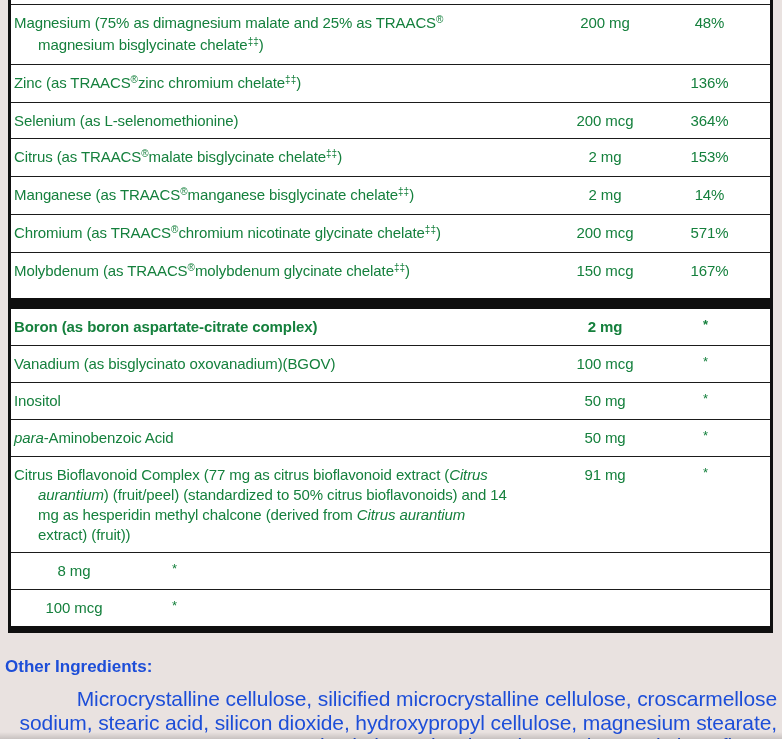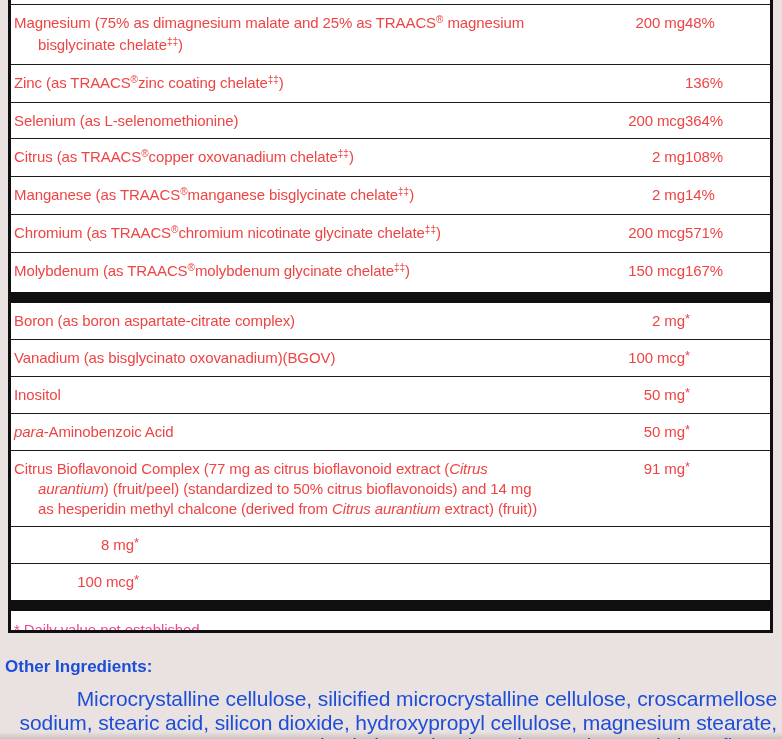--- a/index.html
+++ b/index.html
@@ -22,27 +22,28 @@
     overflow:hidden;
   }
   .row {
     display:flex;
     align-items:flex-start;
     border-top:1px solid #1b1b1b;
     padding:8px 36px 7px 3px;
     font-size:15px;
     line-height:20px;
     letter-spacing:-0.1px;
-    color:#ef4444;
+    color:#15803d;
+    gap:20px;
   }
   .row .name   { flex:1; padding-left:24px; text-indent:-24px; padding-right:14px; }
-  .row .amount { width:120px; text-align:right; white-space:nowrap; }
-  .row .dv     { width:49px;  text-align:left; white-space:nowrap; }
+  .row .amount { width:120px; text-align:center; white-space:nowrap; }
+  .row .dv     { width:49px;  text-align:center; white-space:nowrap; }
   .divider { height:11px; background:#0f0f0f; }
-  .divider + .row { border-top:none; }
+  .divider + .row { border-top:none;font-weight:bold; }
   .footnote {
     padding:9px 36px 8px 3px;
     font-size:15px; line-height:20px;
     letter-spacing:-0.1px;
     color:#ec4899;
   }
   .sup  { font-size:10px; position:relative; top:-5px; letter-spacing:0; }
   .it   { font-style:italic; }
   .star { position:relative; top:-3px; font-size:13px; margin-right:8px; }
 
@@ -62,44 +63,44 @@
 <body>
 
 <div class="panel">
   <div id="rows">
       <div class="row">
         <div class="name"><span>Magnesium (75% as dimagnesium malate and 25% as TRAACS</span><span class="sup">®</span><span> magnesium bisglycinate chelate</span><span class="sup">‡‡</span><span>)</span></div>
         <div class="amount">200 mg</div>
         <div class="dv">48%</div>
       </div>
       <div class="row">
-        <div class="name"><span>Zinc (as TRAACS</span><span class="sup">®</span><span>zinc coating chelate</span><span class="sup">‡‡</span><span>)</span></div>
+        <div class="name"><span>Zinc (as TRAACS</span><span class="sup">®</span><span>zinc chromium chelate</span><span class="sup">‡‡</span><span>)</span></div>
         <div class="dv">136%</div>
       </div>
       <div class="row">
         <div class="name"><span>Selenium (as L-selenomethionine)</span></div>
         <div class="amount">200 mcg</div>
         <div class="dv">364%</div>
       </div>
       <div class="row">
-        <div class="name"><span>Citrus (as TRAACS</span><span class="sup">®</span><span>copper oxovanadium chelate</span><span class="sup">‡‡</span><span>)</span></div>
+        <div class="name"><span>Citrus (as TRAACS</span><span class="sup">®</span><span>malate bisglycinate chelate</span><span class="sup">‡‡</span><span>)</span></div>
         <div class="amount">2 mg</div>
-        <div class="dv">108%</div>
+        <div class="dv">153%</div>
       </div>
       <div class="row">
         <div class="name"><span>Manganese (as TRAACS</span><span class="sup">®</span><span>manganese bisglycinate chelate</span><span class="sup">‡‡</span><span>)</span></div>
         <div class="amount">2 mg</div>
         <div class="dv">14%</div>
       </div>
       <div class="row">
         <div class="name"><span>Chromium (as TRAACS</span><span class="sup">®</span><span>chromium nicotinate glycinate chelate</span><span class="sup">‡‡</span><span>)</span></div>
         <div class="amount">200 mcg</div>
         <div class="dv">571%</div>
       </div>
-      <div class="row" style="padding-bottom: 9px;">
+      <div class="row" style="padding-bottom: 15px;">
         <div class="name"><span>Molybdenum (as TRAACS</span><span class="sup">®</span><span>molybdenum glycinate chelate</span><span class="sup">‡‡</span><span>)</span></div>
         <div class="amount">150 mcg</div>
         <div class="dv">167%</div>
       </div>
       <div class="divider"></div>
       <div class="row">
         <div class="name"><span>Boron (as boron aspartate-citrate complex)</span></div>
         <div class="amount">2 mg</div>
         <div class="dv"><span class="star">*</span></div>
       </div>

